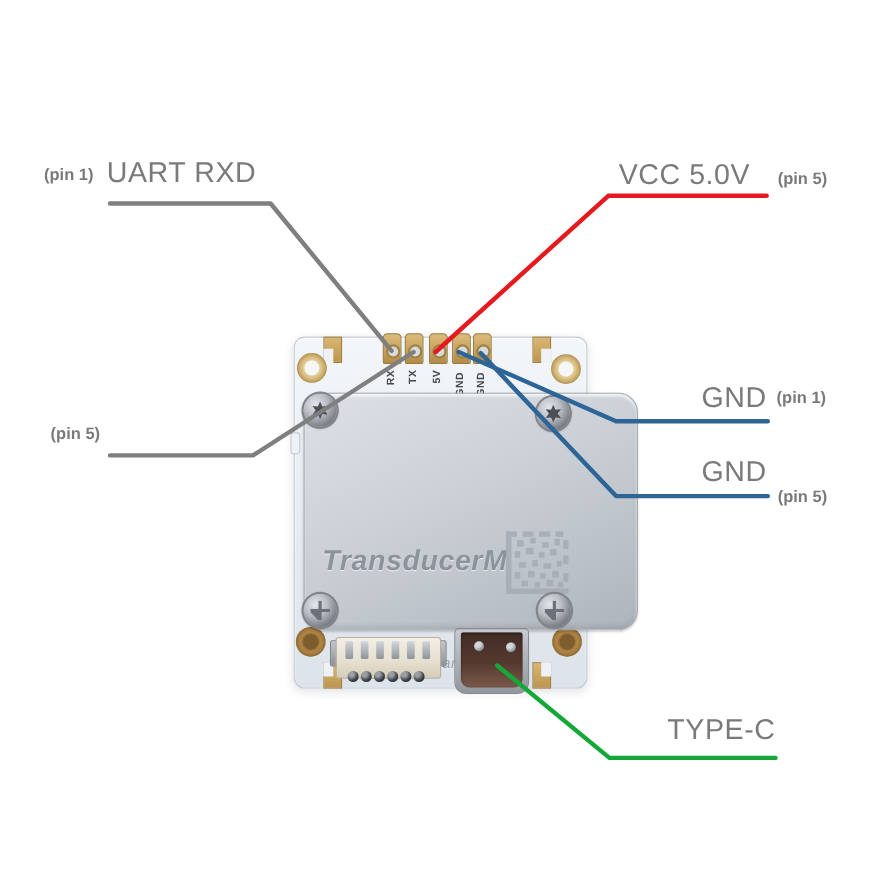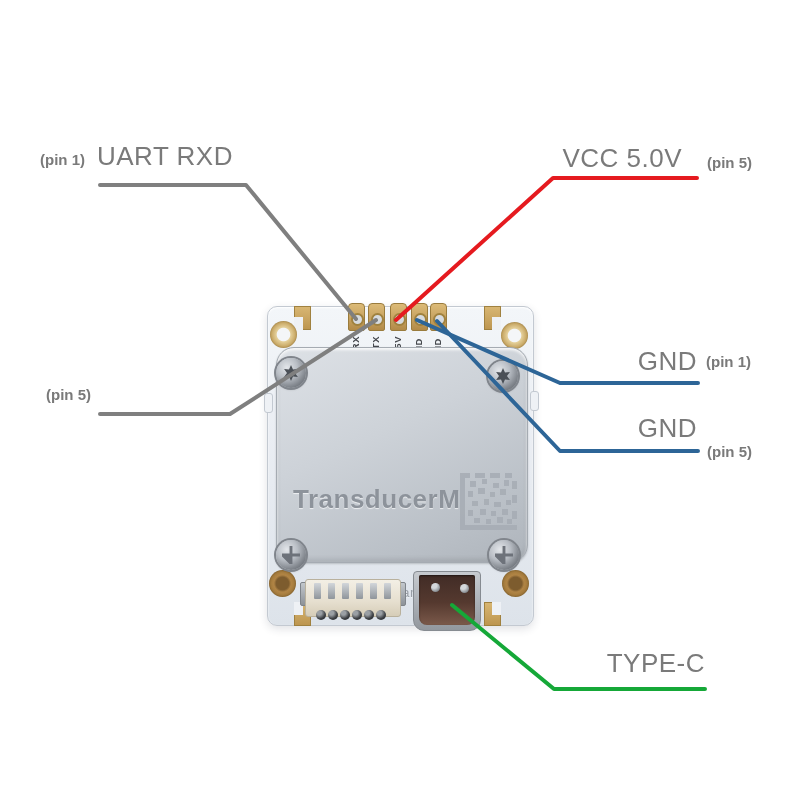--- a/index.html
+++ b/index.html
@@ -38,24 +38,24 @@
        border:1px solid #c3c9d1;border-radius:3px;}
 
   
   .mhole{position:absolute;width:27px;height:27px;border-radius:50%;}
   .mhole-top{background:radial-gradient(circle,#f4f6f8 0 33%,#e4cf99 38%,#c3a15c 68%,#a5853f 100%);
        box-shadow:inset 0 0 2px rgba(0,0,0,.25);}
   .mhole-bot{background:radial-gradient(circle,#7d5c2e 0 33%,#b08445 45%,#96702f 100%);
        box-shadow:inset 0 0 3px rgba(0,0,0,.35);}
 
   
-  .cover{position:absolute;left:8px;top:40px;width:252px;height:216px;border-radius:18px;
+  .cover{position:absolute;left:8px;top:50px;width:304px;height:216px;border-radius:18px;
        background:linear-gradient(155deg,#dde1e6 0%,#cdd2d8 40%,#b9bfc6 80%,#aeb4bb 100%);
        border:1px solid #a5abb2;box-sizing:border-box;
-       box-shadow:inset 0 2px 3px rgba(255,255,255,.85), inset 0 -3px 5px rgba(0,0,0,.10), 0 1px 2px rgba(0,0,0,.18);}
+       box-shadow:inset 0 2px 3px rgba(255,255,255,.85), inset 0 -3px 5px rgba(0,0,0,.10), 0 1px 2px rgba(0,0,0,.18);font-style:italic;}
   .engrave-title{position:absolute;left:16px;top:136px;font-size:26px;font-weight:700;
        color:#8d939b;letter-spacing:.5px;text-shadow:0 1px 1px rgba(255,255,255,.7);}
   .engrave-url{position:absolute;left:75px;top:237px;font-size:13.5px;color:#989ea6;
        letter-spacing:.4px;text-shadow:0 1px 1px rgba(255,255,255,.6);}
   .qr{position:absolute;left:183px;top:125px;width:57px;height:57px;opacity:.85;}
 
   
   .screw{position:absolute;width:30px;height:30px;border-radius:50%;
        background:radial-gradient(circle at 36% 32%,#e3e6ea 0%,#b9bec5 38%,#83888f 68%,#4e535a 100%);
        box-shadow:0 0 0 2px #80858c, 0 1px 3px rgba(0,0,0,.35);}

